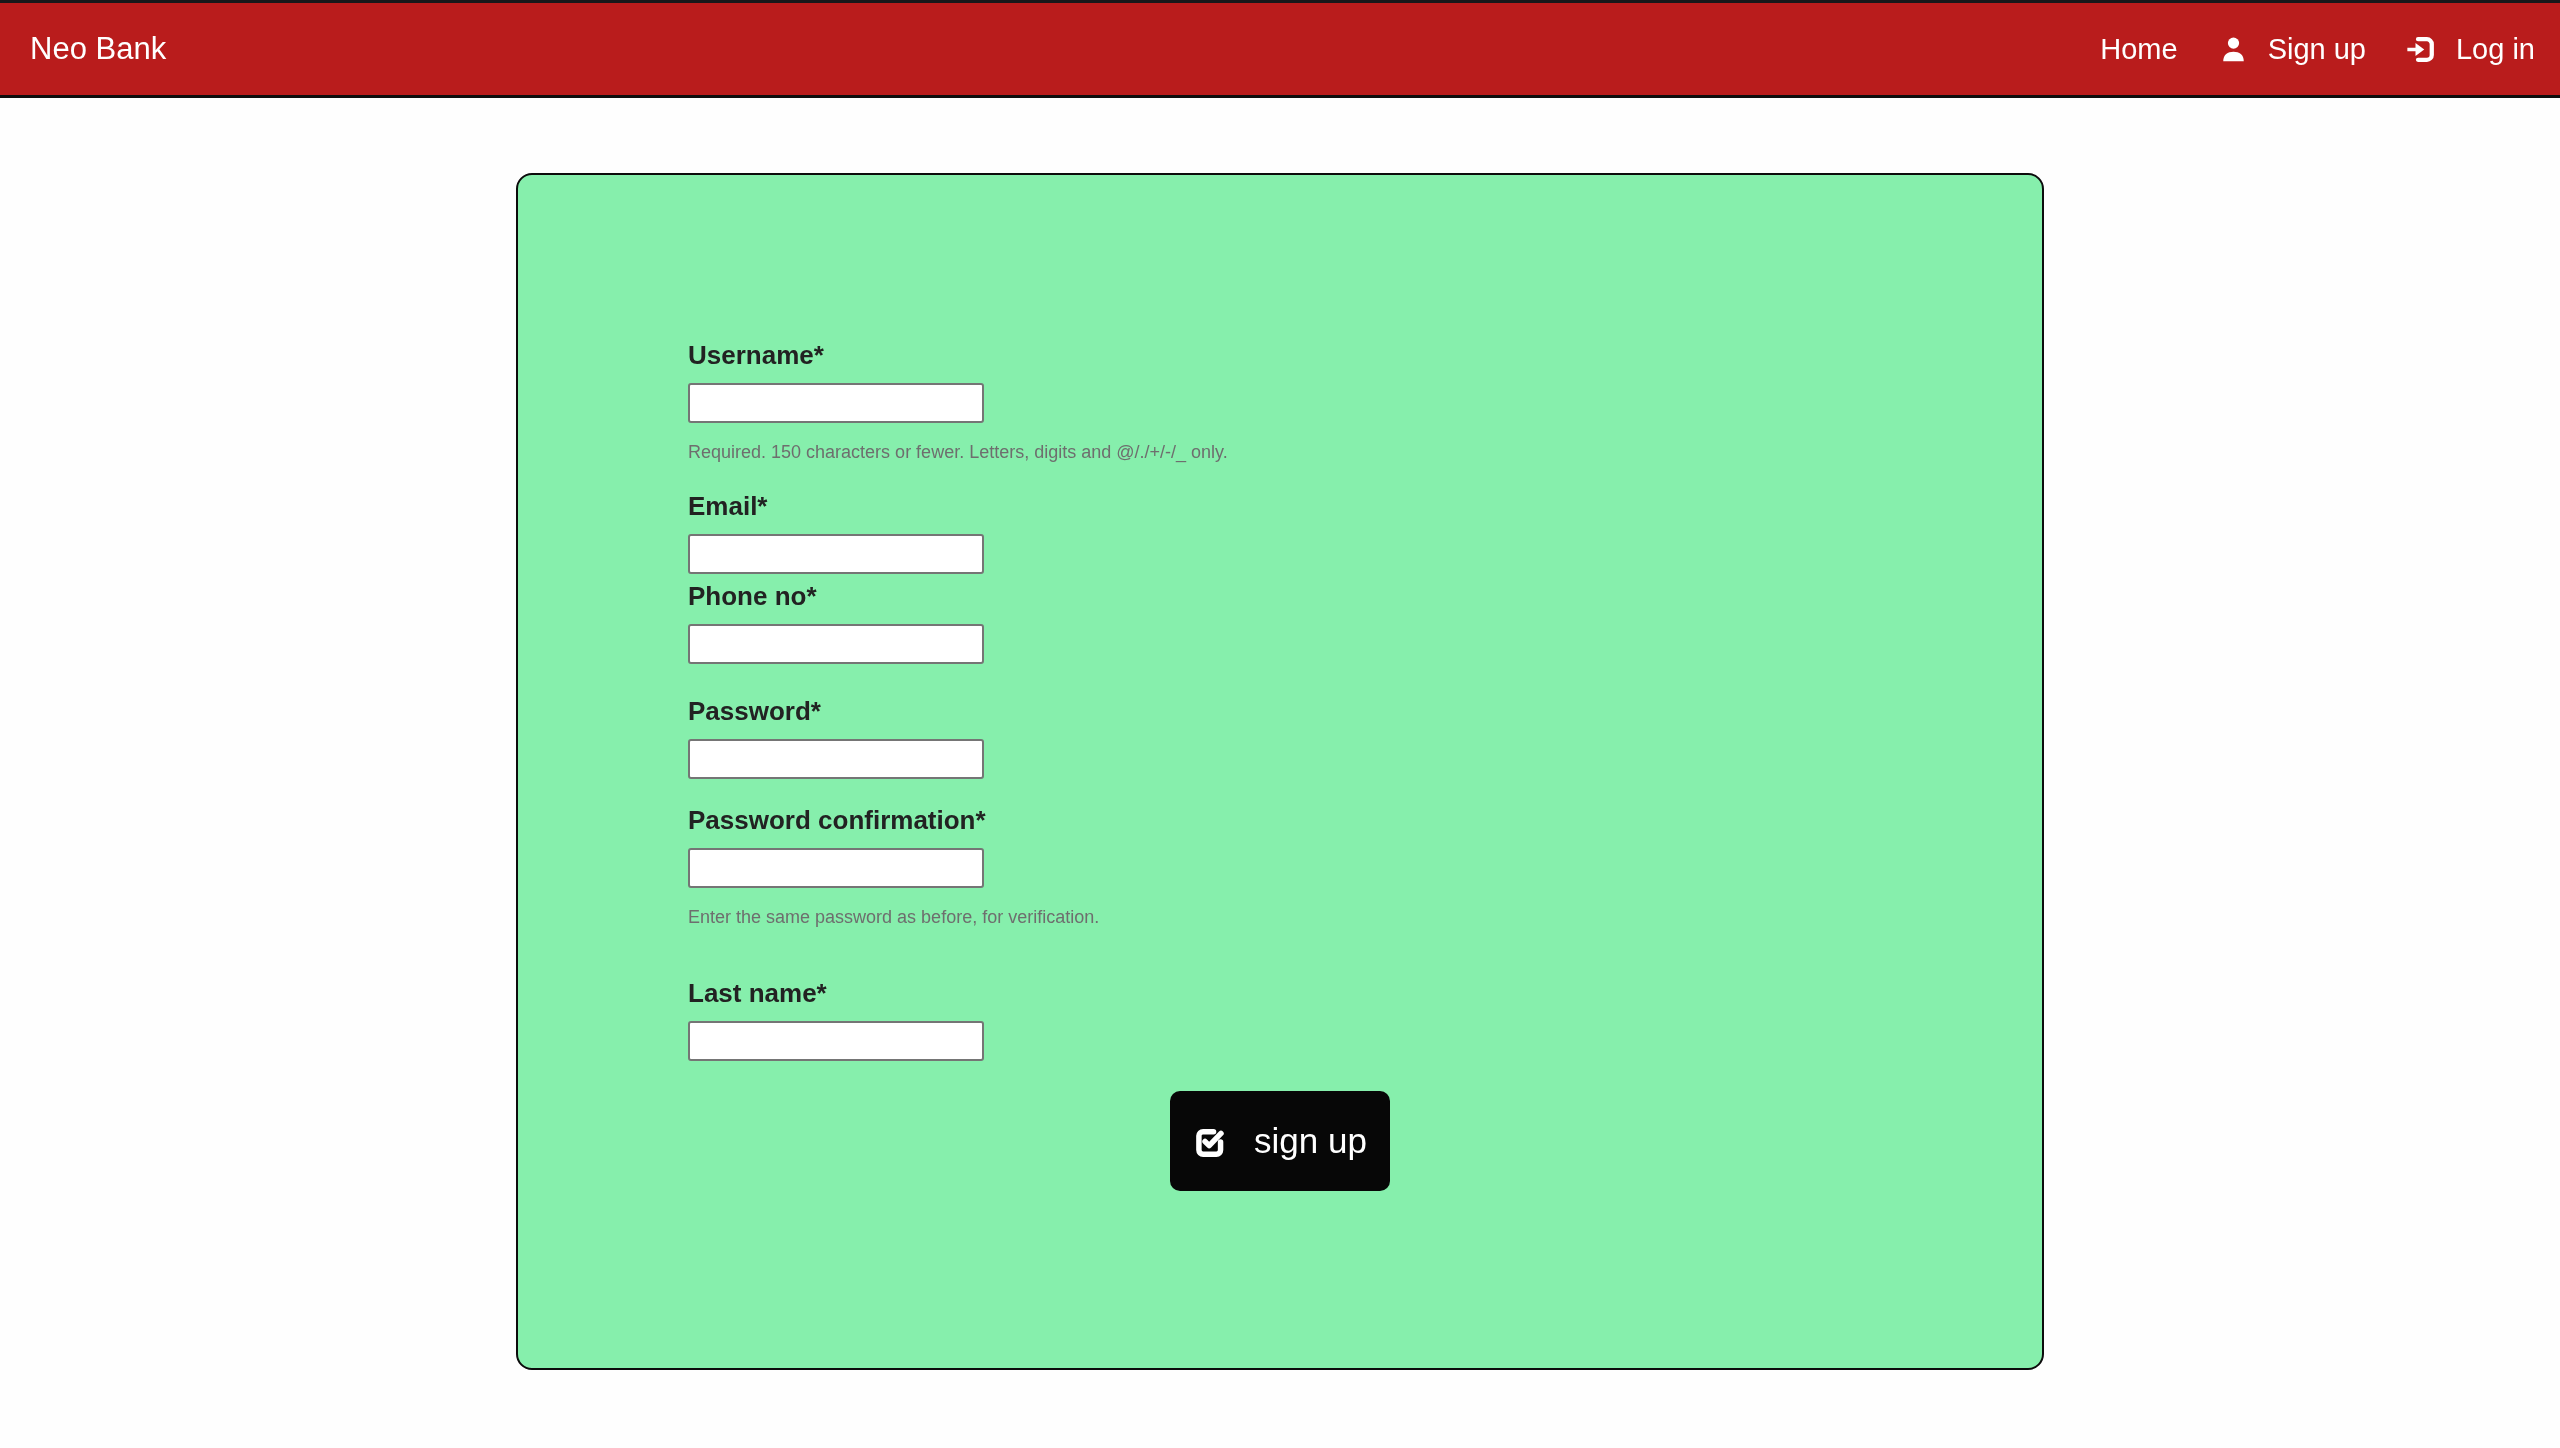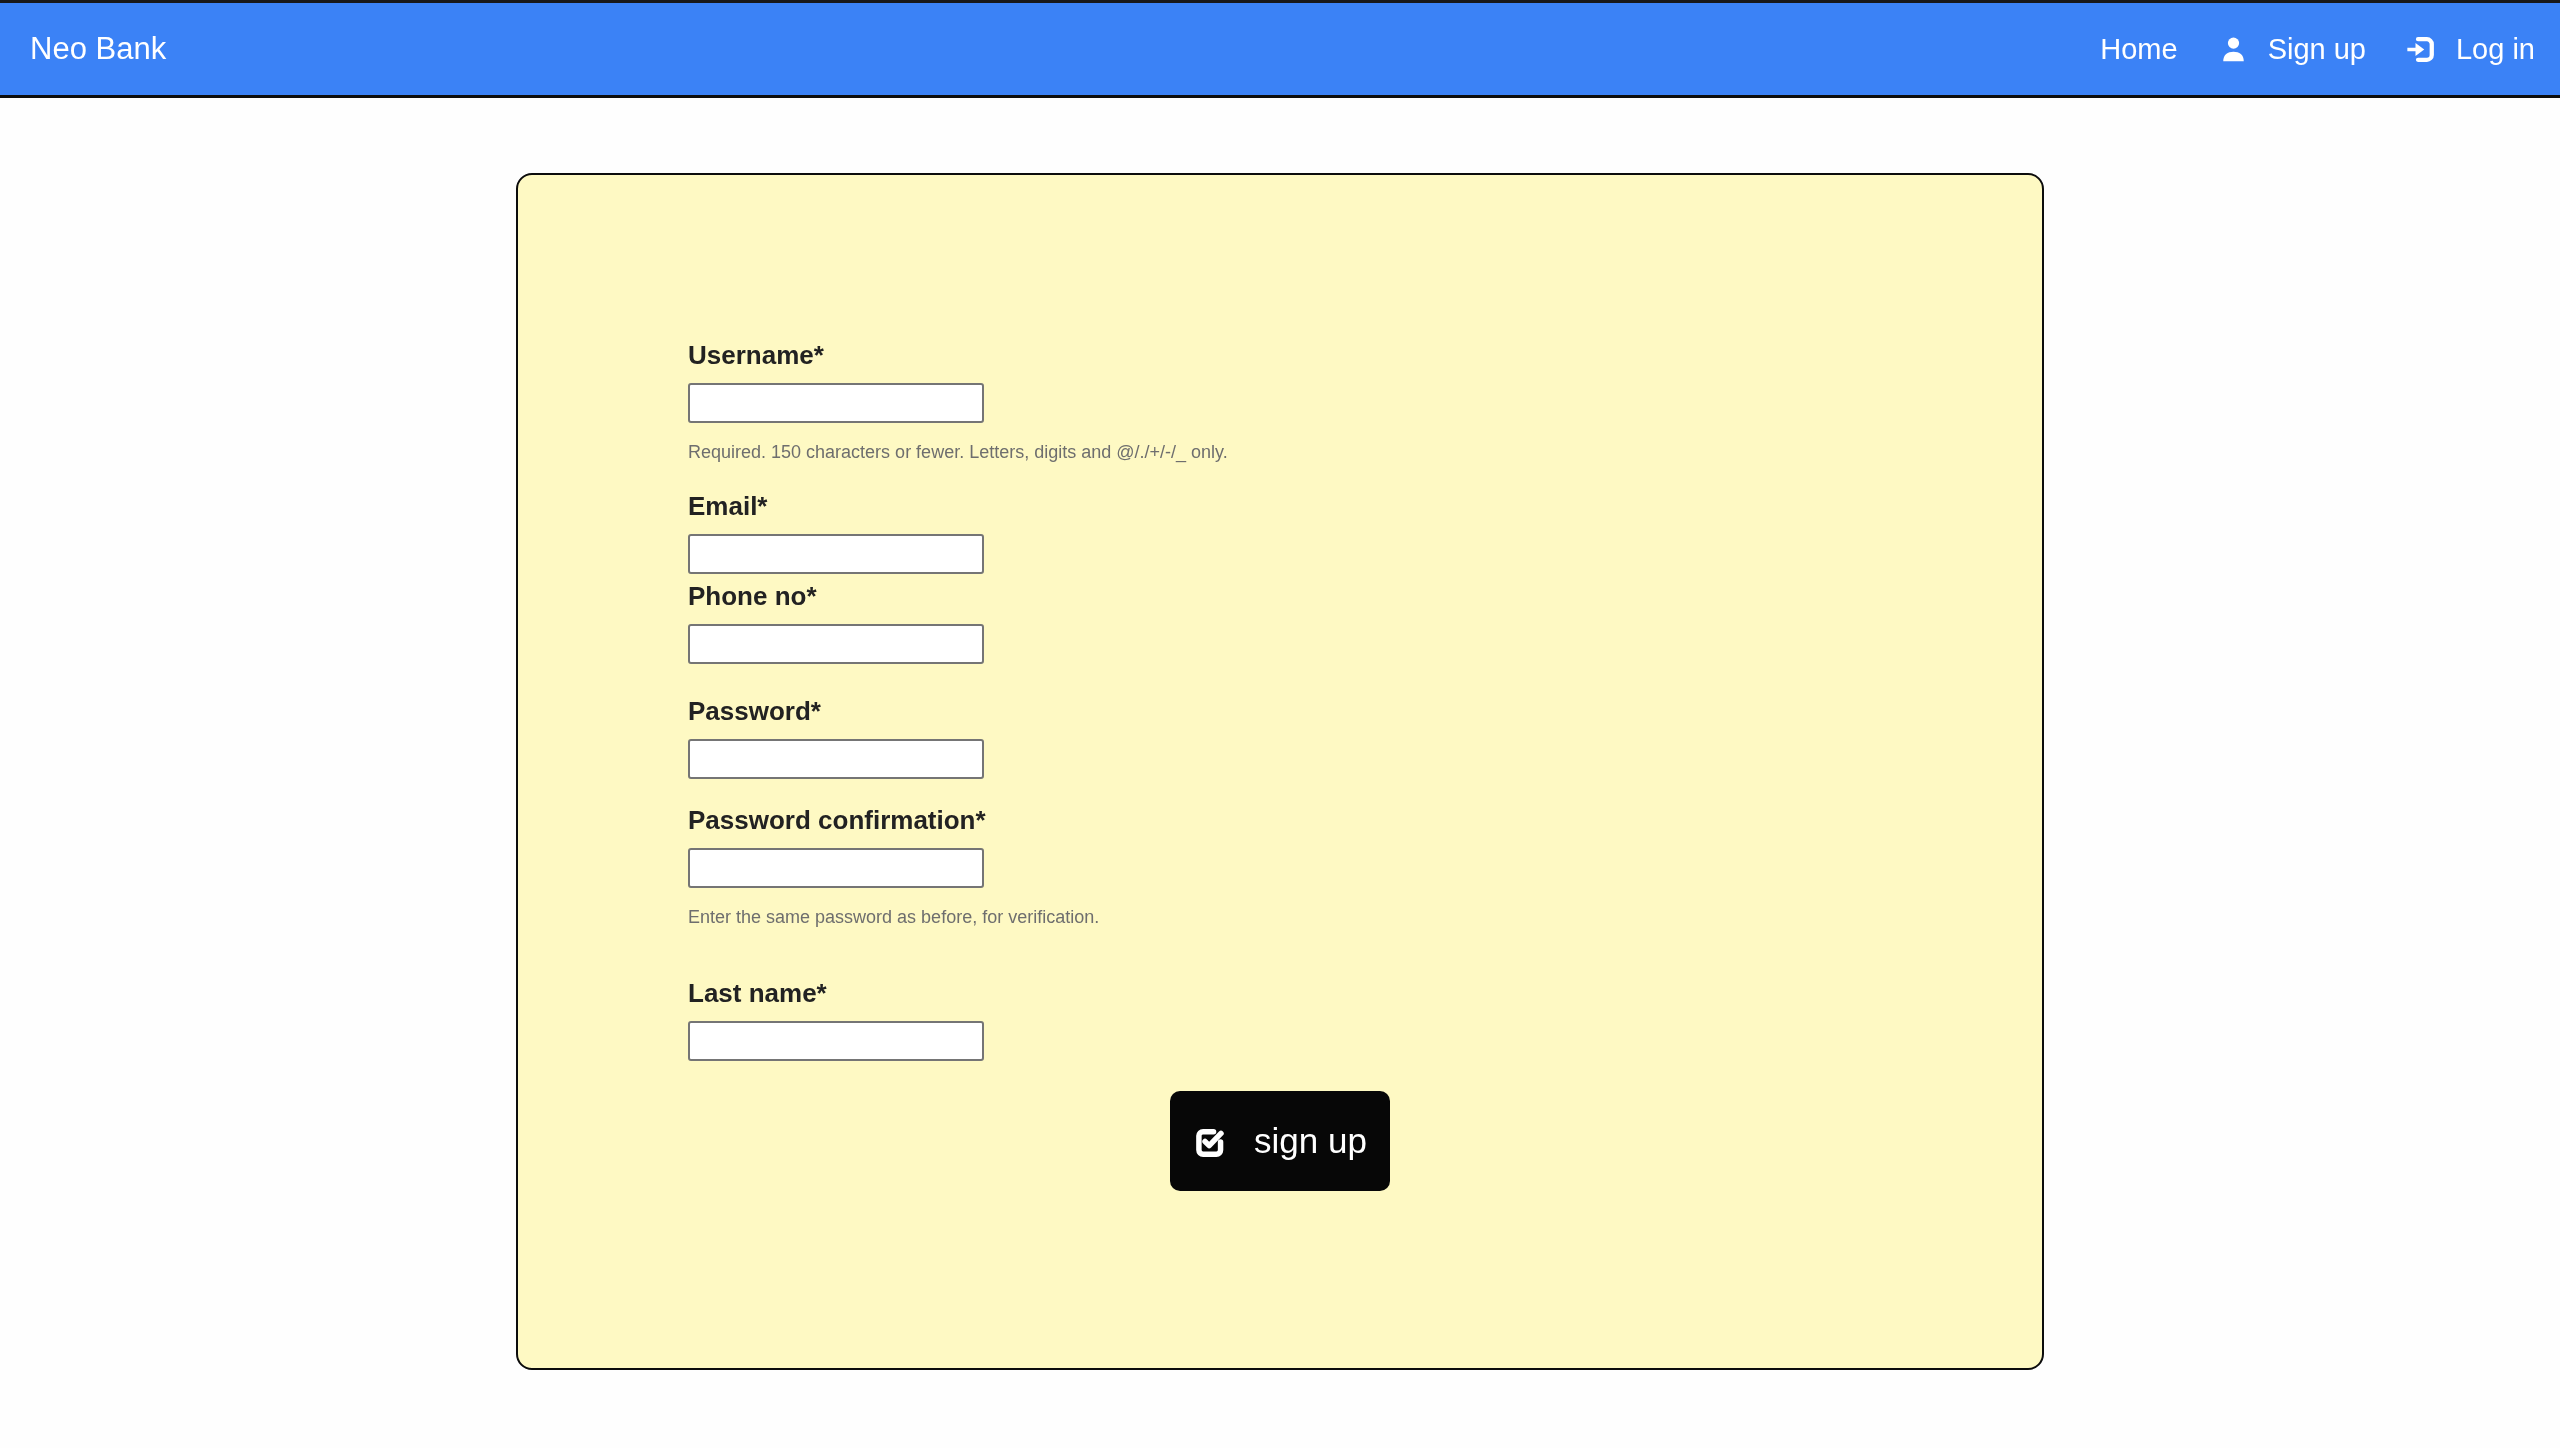--- a/index.html
+++ b/index.html
@@ -9,21 +9,21 @@
     height: 1448px;
     background: #fefefe;
     font-family: "Liberation Sans", "DejaVu Sans", sans-serif;
     overflow: hidden;
     position: relative;
   }
 
   
   .navbar {
     height: 98px;
-    background: #3b82f6;
+    background: #b91c1c;
     border-top: 3px solid #18181a;
     border-bottom: 3px solid #0d0d0d;
     display: flex;
     align-items: center;
     padding: 0 25px 0 30px;
     color: #ffffff;
   }
   .brand {
     font-size: 31px;
     color: #ffffff;
@@ -46,21 +46,21 @@
     cursor: pointer;
   }
   .nav-icon { width: 31px; height: 31px; display: inline-block; }
   .nav-icon svg { width: 100%; height: 100%; display: block; }
 
   
   .card {
     width: 1528px;
     height: 1197px;
     margin: 75px auto 0;
-    background: #fef9c3;
+    background: #86efac;
     border: 2px solid #0c0c0c;
     border-radius: 16px;
     padding: 165px 170px 0;
   }
 
   
   .field-label {
     display: block;
     font-size: 26px;
     line-height: 30px;

